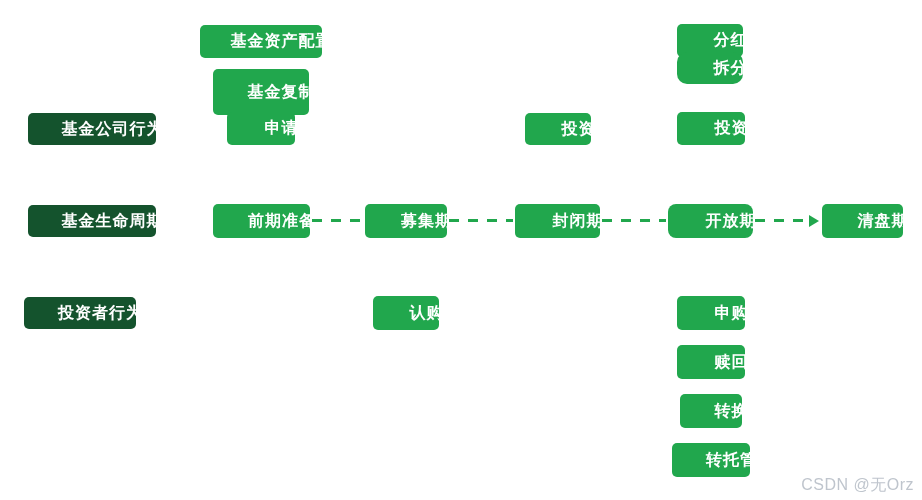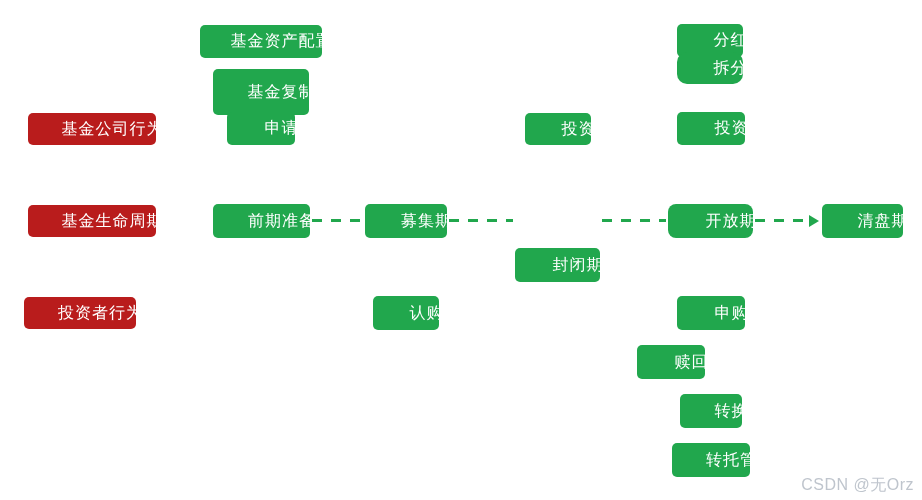--- a/index.html
+++ b/index.html
@@ -14,30 +14,30 @@
     height: 500px;
     background: #ffffff;
     overflow: hidden;
   }
   .node {
     position: absolute;
     display: flex;
     align-items: center;
     justify-content: center;
     color: #ffffff;
-    font-weight: normal;
+    font-weight: bold;
     font-size: 16px;
     border-radius: 5px;
     box-sizing: border-box;
     letter-spacing: 1px;
     white-space: nowrap;
     padding-left: 41px;
   }
   .green { background: #21A74D; }
-  .blue  { background: #b91c1c; }
+  .blue  { background: #14532d; }
   .dash {
     position: absolute;
     height: 3px;
     background: repeating-linear-gradient(90deg, #21A74D 0 10px, transparent 10px 19px);
   }
   .arrowhead {
     position: absolute;
     width: 0;
     height: 0;
     border-top: 6px solid transparent;
@@ -65,31 +65,31 @@
   <div class="node green" style="left:200px; top:25px;  width:122px; height:33px;">基金资产配置</div>
   <div class="node green" style="left:213px; top:69px;  width:96px;  height:46px;">基金复制</div>
   <div class="node green" style="left:227px; top:112px; width:68px;  height:33px;">申请</div>
   <div class="node green" style="left:525px; top:113px; width:66px;  height:32px;">投资</div>
   <div class="node green" style="left:677px; top:24px;  width:66px;  height:33px;">分红</div>
   <div class="node green" style="left:677px; top:52px;  width:66px;  height:32px;border-radius:10px;">拆分</div>
   <div class="node green" style="left:677px; top:112px; width:68px;  height:33px;">投资</div>
 
   <div class="node green" style="left:213px; top:204px; width:97px; height:34px;">前期准备</div>
   <div class="node green" style="left:365px; top:204px; width:82px; height:34px;">募集期</div>
-  <div class="node green" style="left:515px; top:204px; width:85px; height:34px;margin-top:44px;">封闭期</div>
+  <div class="node green" style="left:515px; top:204px; width:85px; height:34px;">封闭期</div>
   <div class="node green" style="left:668px; top:204px; width:85px; height:34px;border-radius:8px;">开放期</div>
   <div class="node green" style="left:822px; top:204px; width:81px; height:34px;">清盘期</div>
 
   <div class="dash" style="left:312px; top:219px; width:51px;"></div>
   <div class="dash" style="left:449px; top:219px; width:64px;"></div>
   <div class="dash" style="left:602px; top:219px; width:64px;"></div>
   <div class="dash" style="left:755px; top:219px; width:54px;"></div>
   <div class="arrowhead" style="left:809px; top:215px;"></div>
 
   <div class="node green" style="left:373px; top:296px; width:66px; height:34px;">认购</div>
   <div class="node green" style="left:677px; top:296px; width:68px; height:34px;text-align:right;">申购</div>
-  <div class="node green" style="left:637px; top:345px; width:68px; height:34px;">赎回</div>
+  <div class="node green" style="left:677px; top:345px; width:68px; height:34px;">赎回</div>
   <div class="node green" style="left:680px; top:394px; width:62px; height:34px;">转换</div>
   <div class="node green" style="left:672px; top:443px; width:78px; height:34px;">转托管</div>
 
   <div class="watermark">CSDN @无Orz</div>
 
 </div>
 
 </body></html>

